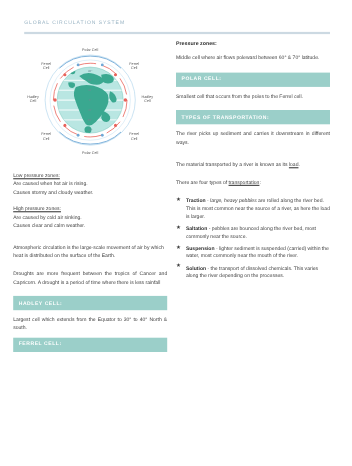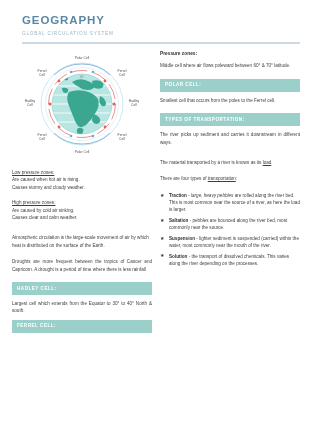--- a/index.html
+++ b/index.html
@@ -137,21 +137,20 @@
   .term { font-weight: bold; color: #2f2f2f; }
   .ital { font-style: italic; }
   .ul-word { text-decoration: underline; }
 </style>
 </head>
 <body>
 
 <div class="page">
 
   <div class="header">
-    <div class="title">GEOGRAPHY</div>
     <div class="subtitle">GLOBAL CIRCULATION SYSTEM</div>
     <div class="rule"></div>
   </div>
 
   <div class="cols">
 
     <div class="col-left">
 
       <div class="diagram">
         <svg width="136" height="104" viewBox="0 0 136 104" xmlns="http://www.w3.org/2000/svg">

